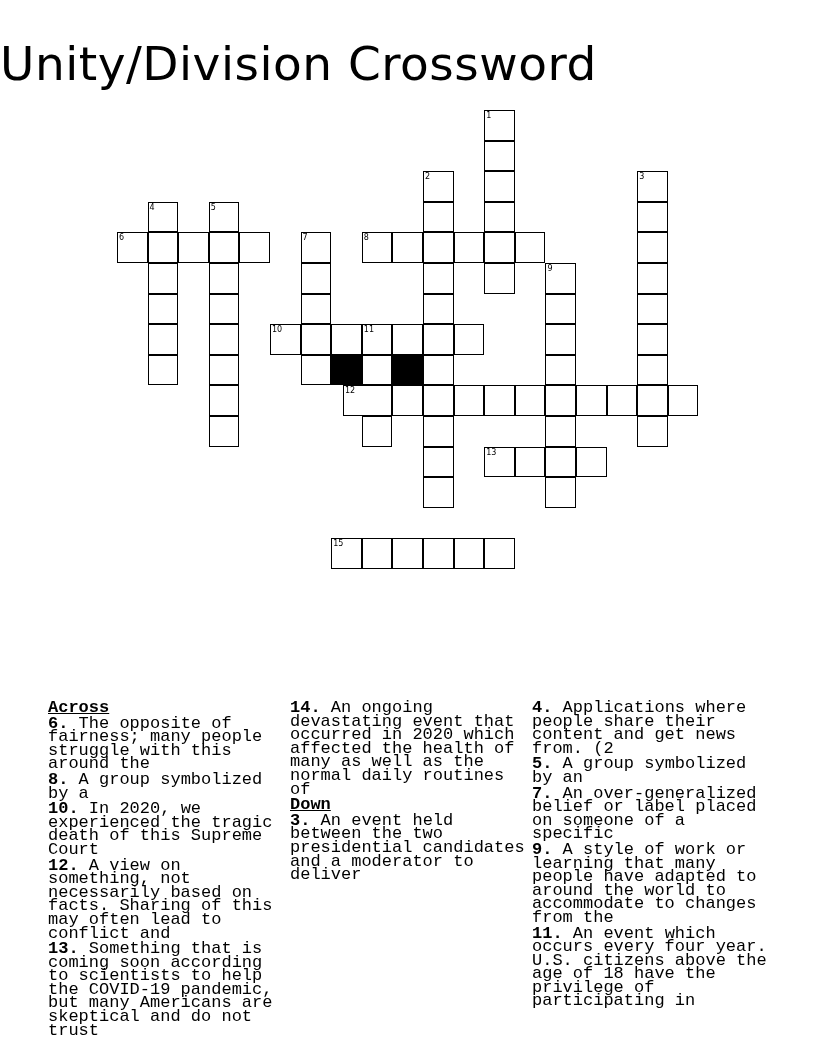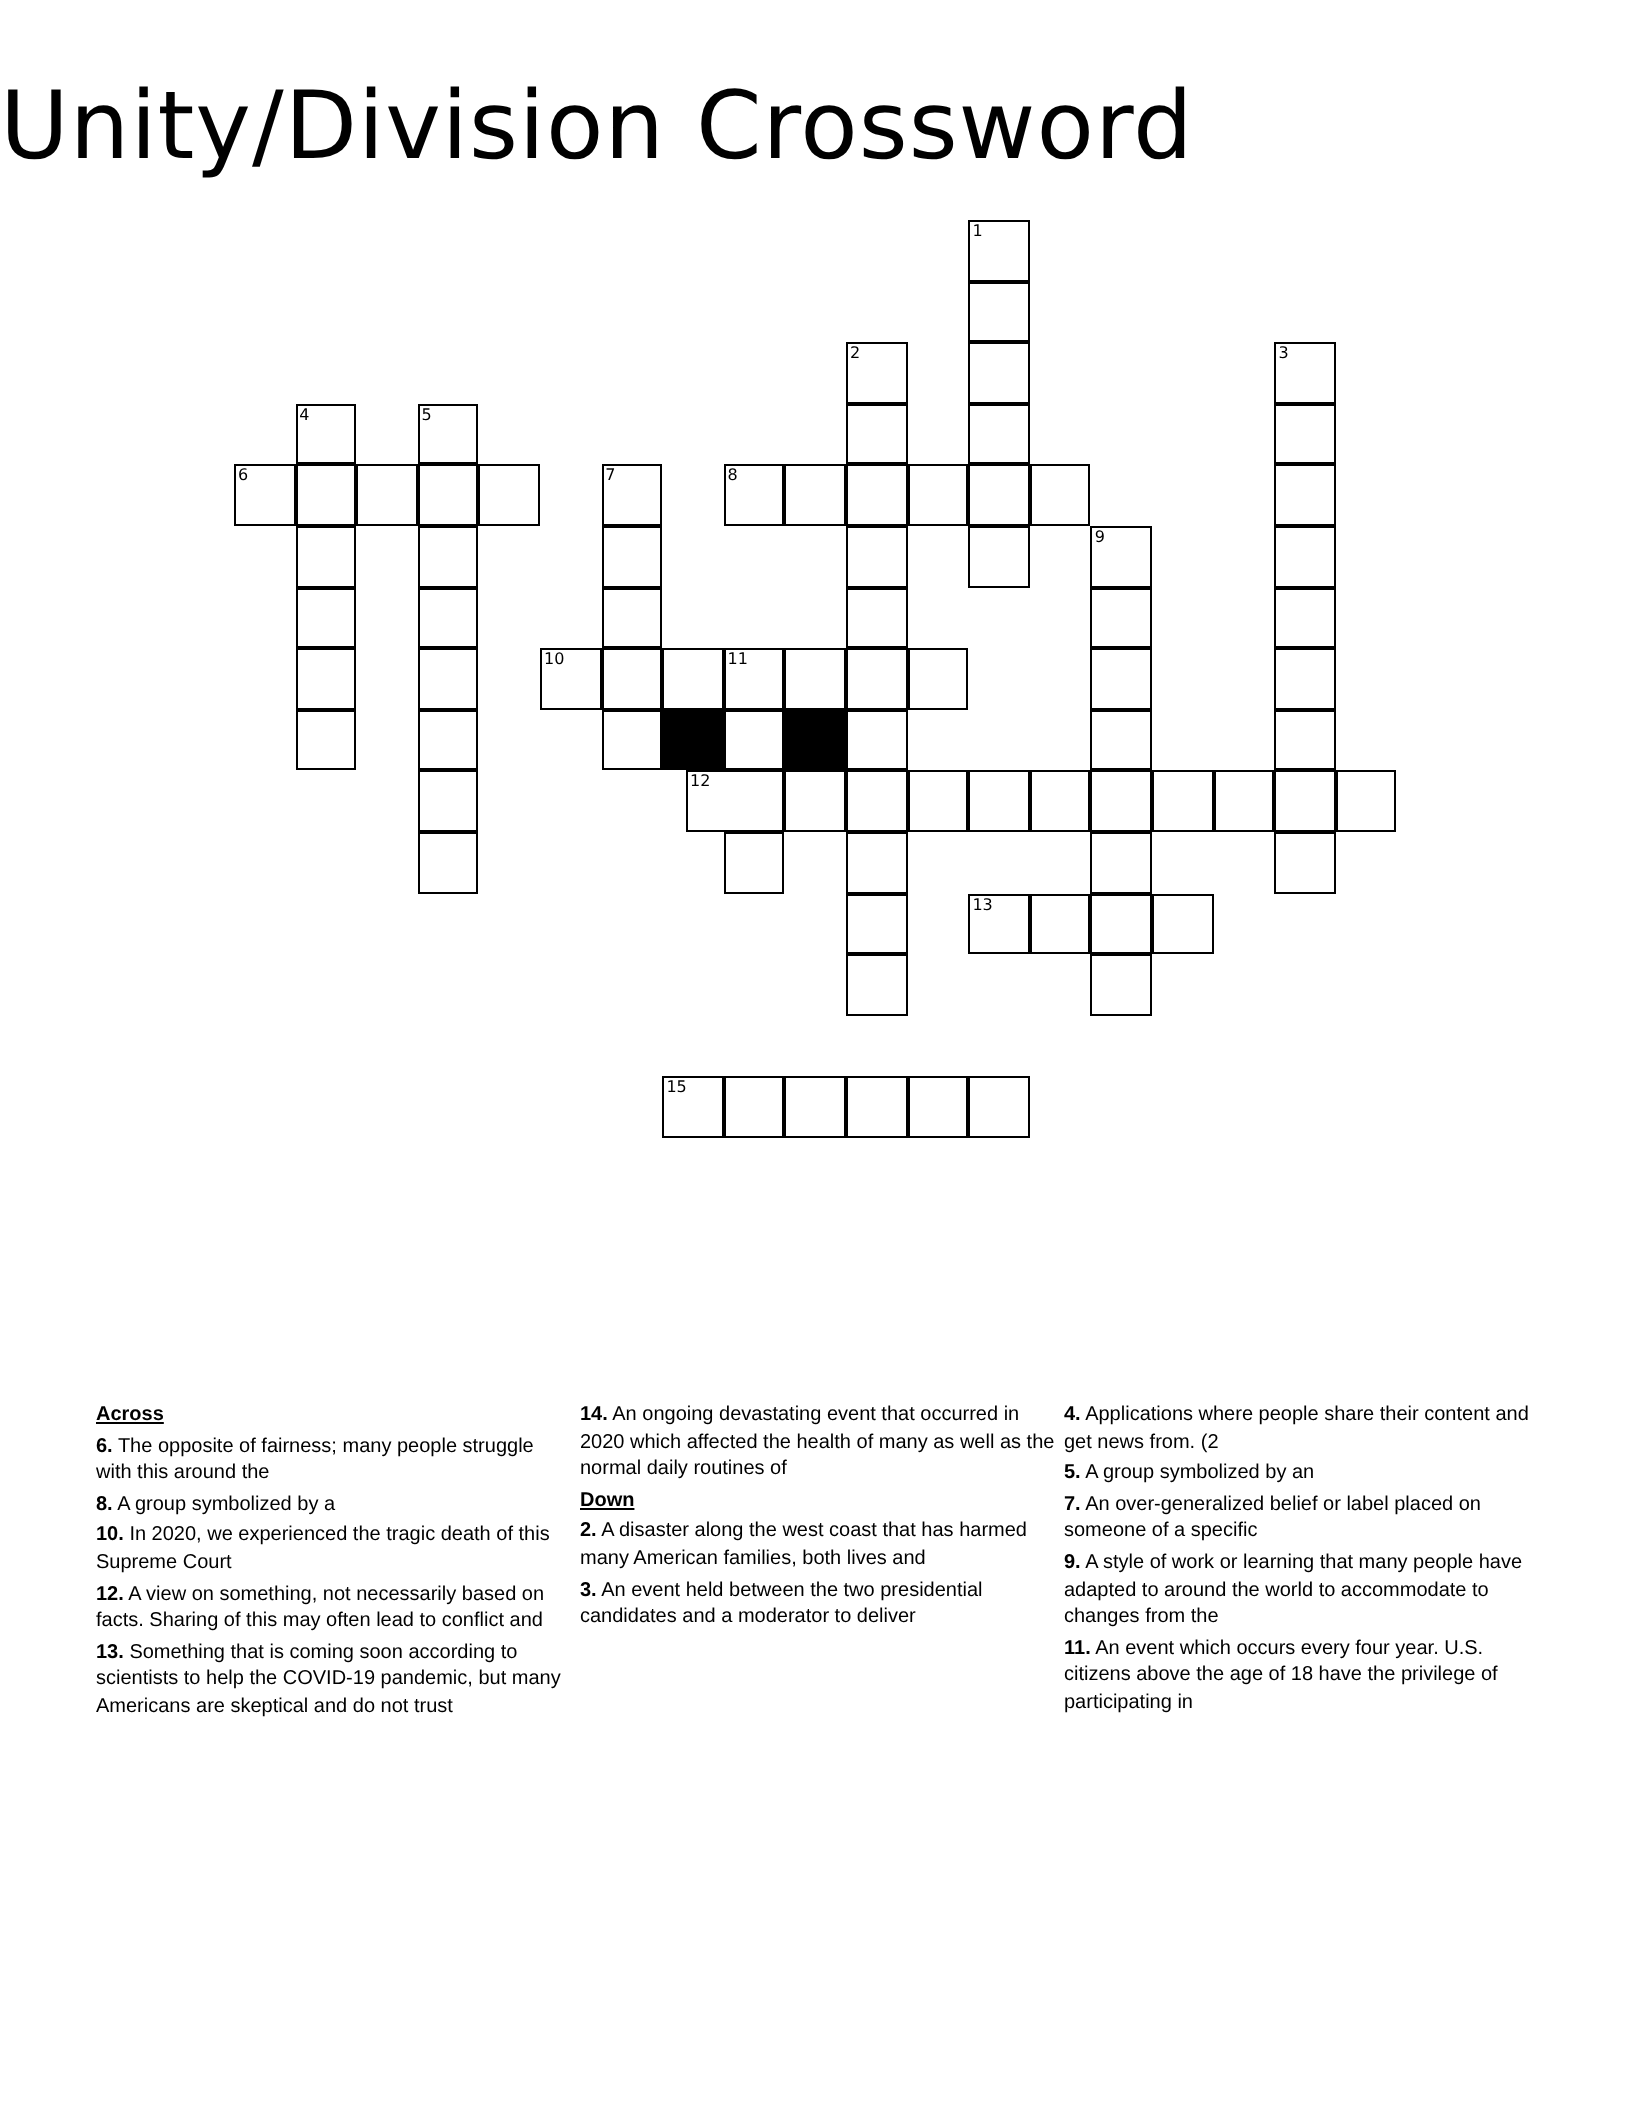--- a/index.html
+++ b/index.html
@@ -2,21 +2,21 @@
 <html><head>
 <meta charset="utf-8">
 <style>
   html, body { margin: 0; padding: 0; background: #ffffff; }
   body { width: 816px; height: 1056px; position: relative; overflow: hidden; font-family: "DejaVu Sans", sans-serif; color: #000; }
   .title { position: absolute; left: 0; top: 32px; width: 816px; font-family: "DejaVu Sans", sans-serif; font-size: 47px; font-weight: normal; letter-spacing: 0.5px; line-height: 64px; }
   .grid { position: absolute; left: 0; top: 0; width: 816px; height: 600px; }
   .cell { position: absolute; width: 30.6px; height: 30.6px; box-sizing: border-box; border: 1.5px solid #000; background: #fff; }
   .cell.black { background: #000; }
   .cell .num { position: absolute; left: 1px; top: 0px; font-size: 8px; line-height: 9px; font-family: "DejaVu Sans", sans-serif; }
-  .clues { position: absolute; top: 701px; left: 48px; width: 730px; height: 260px; font-family: Liberation Sans, sans-serif; font-size: 10px; line-height: 13.6px; }
+  .clues { position: absolute; top: 701px; left: 48px; width: 730px; height: 260px; font-family: Liberation Mono, monospace; font-size: 17px; line-height: 13.6px; }
   .col { position: absolute; top: 0; width: 238px; }
   .col1 { left: 0; }
   .col2 { left: 242px; }
   .col3 { left: 484px; }
   .heading { font-weight: bold; text-decoration: underline; margin-bottom: 2px; }
   .clue { margin-bottom: 2px; }
   .clue b { font-weight: bold; margin-top: 44px; }
 </style>
 </head>
 <body>
@@ -146,21 +146,20 @@
     <div class="heading">Across</div>
     <div class="clue"><b>6.</b> <span>The opposite of fairness; many people struggle with this around the</span></div>
     <div class="clue"><b>8.</b> <span>A group symbolized by a</span></div>
     <div class="clue"><b>10.</b> <span>In 2020, we experienced the tragic death of this Supreme Court</span></div>
     <div class="clue"><b>12.</b> <span>A view on something, not necessarily based on facts. Sharing of this may often lead to conflict and</span></div>
     <div class="clue"><b>13.</b> <span>Something that is coming soon according to scientists to help the COVID-19 pandemic, but many Americans are skeptical and do not trust</span></div>
   </div>
   <div class="col col2">
     <div class="clue"><b>14.</b> <span>An ongoing devastating event that occurred in 2020 which affected the health of many as well as the normal daily routines of</span></div>
     <div class="heading">Down</div>
-    <div class="clue"><b>2.</b> <span>A disaster along the west coast that has harmed many American families, both lives and</span></div>
     <div class="clue"><b>3.</b> <span>An event held between the two presidential candidates and a moderator to deliver</span></div>
   </div>
   <div class="col col3">
     <div class="clue"><b>4.</b> <span>Applications where people share their content and get news from. (2</span></div>
     <div class="clue"><b>5.</b> <span>A group symbolized by an</span></div>
     <div class="clue"><b>7.</b> <span>An over-generalized belief or label placed on someone of a specific</span></div>
     <div class="clue"><b>9.</b> <span>A style of work or learning that many people have adapted to around the world to accommodate to changes from the</span></div>
     <div class="clue"><b>11.</b> <span>An event which occurs every four year. U.S. citizens above the age of 18 have the privilege of participating in</span></div>
   </div>
 </div>

